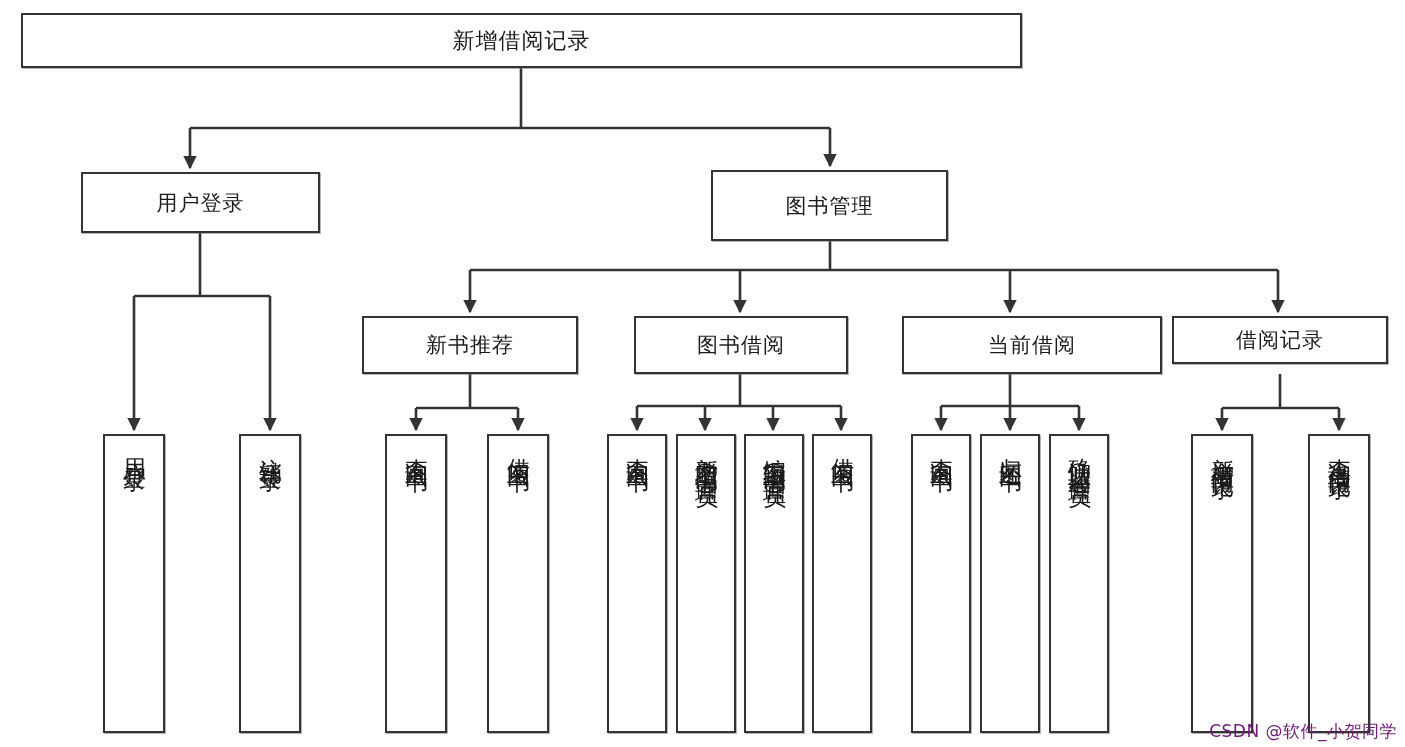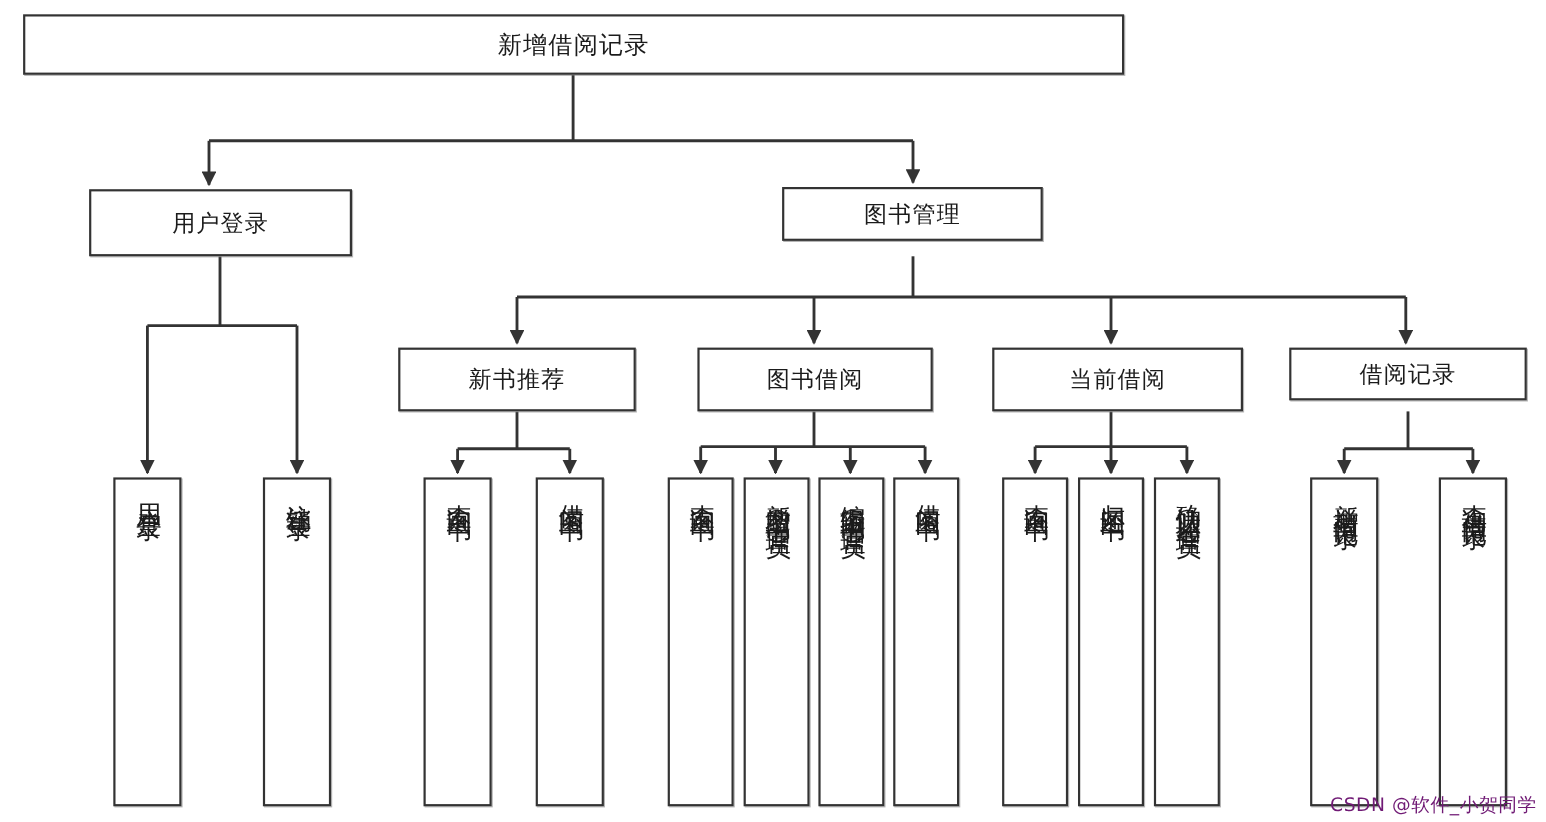--- a/index.html
+++ b/index.html
@@ -124,31 +124,31 @@
     </g>
   </svg>
 
   <div class="node root node-h" style="left:21px; top:13px; width:1001px; height:55px;">
     <span>新增借阅记录</span>
   </div>
 
   <div class="node node-h" style="left:81px; top:172px; width:239px; height:61px;">
     <span>用户登录</span>
   </div>
-  <div class="node node-h" style="left:711px; top:170px; width:237px; height:49px;">
+  <div class="node node-h" style="left:711px; top:170px; width:237px; height:71px;">
     <span>图书管理</span>
   </div>
 
   <div class="node node-h" style="left:634px; top:316px; width:214px; height:58px;">
     <span>图书借阅</span>
   </div>
   <div class="node node-h" style="left:362px; top:316px; width:216px; height:58px;">
     <span>新书推荐</span>
   </div>
-  <div class="node node-h" style="left:902px; top:316px; width:228px; height:58px;">
+  <div class="node node-h" style="left:902px; top:316px; width:260px; height:58px;">
     <span>当前借阅</span>
   </div>
   <div class="node node-h" style="left:1172px; top:316px; width:216px; height:48px;">
     <span>借阅记录</span>
   </div>
 
   <div class="node leaf" style="left:103px; top:434px; width:62px; height:299px;">
     <span class="vlabel">用户登录</span>
   </div>
   <div class="node leaf" style="left:239px; top:434px; width:62px; height:299px;">

